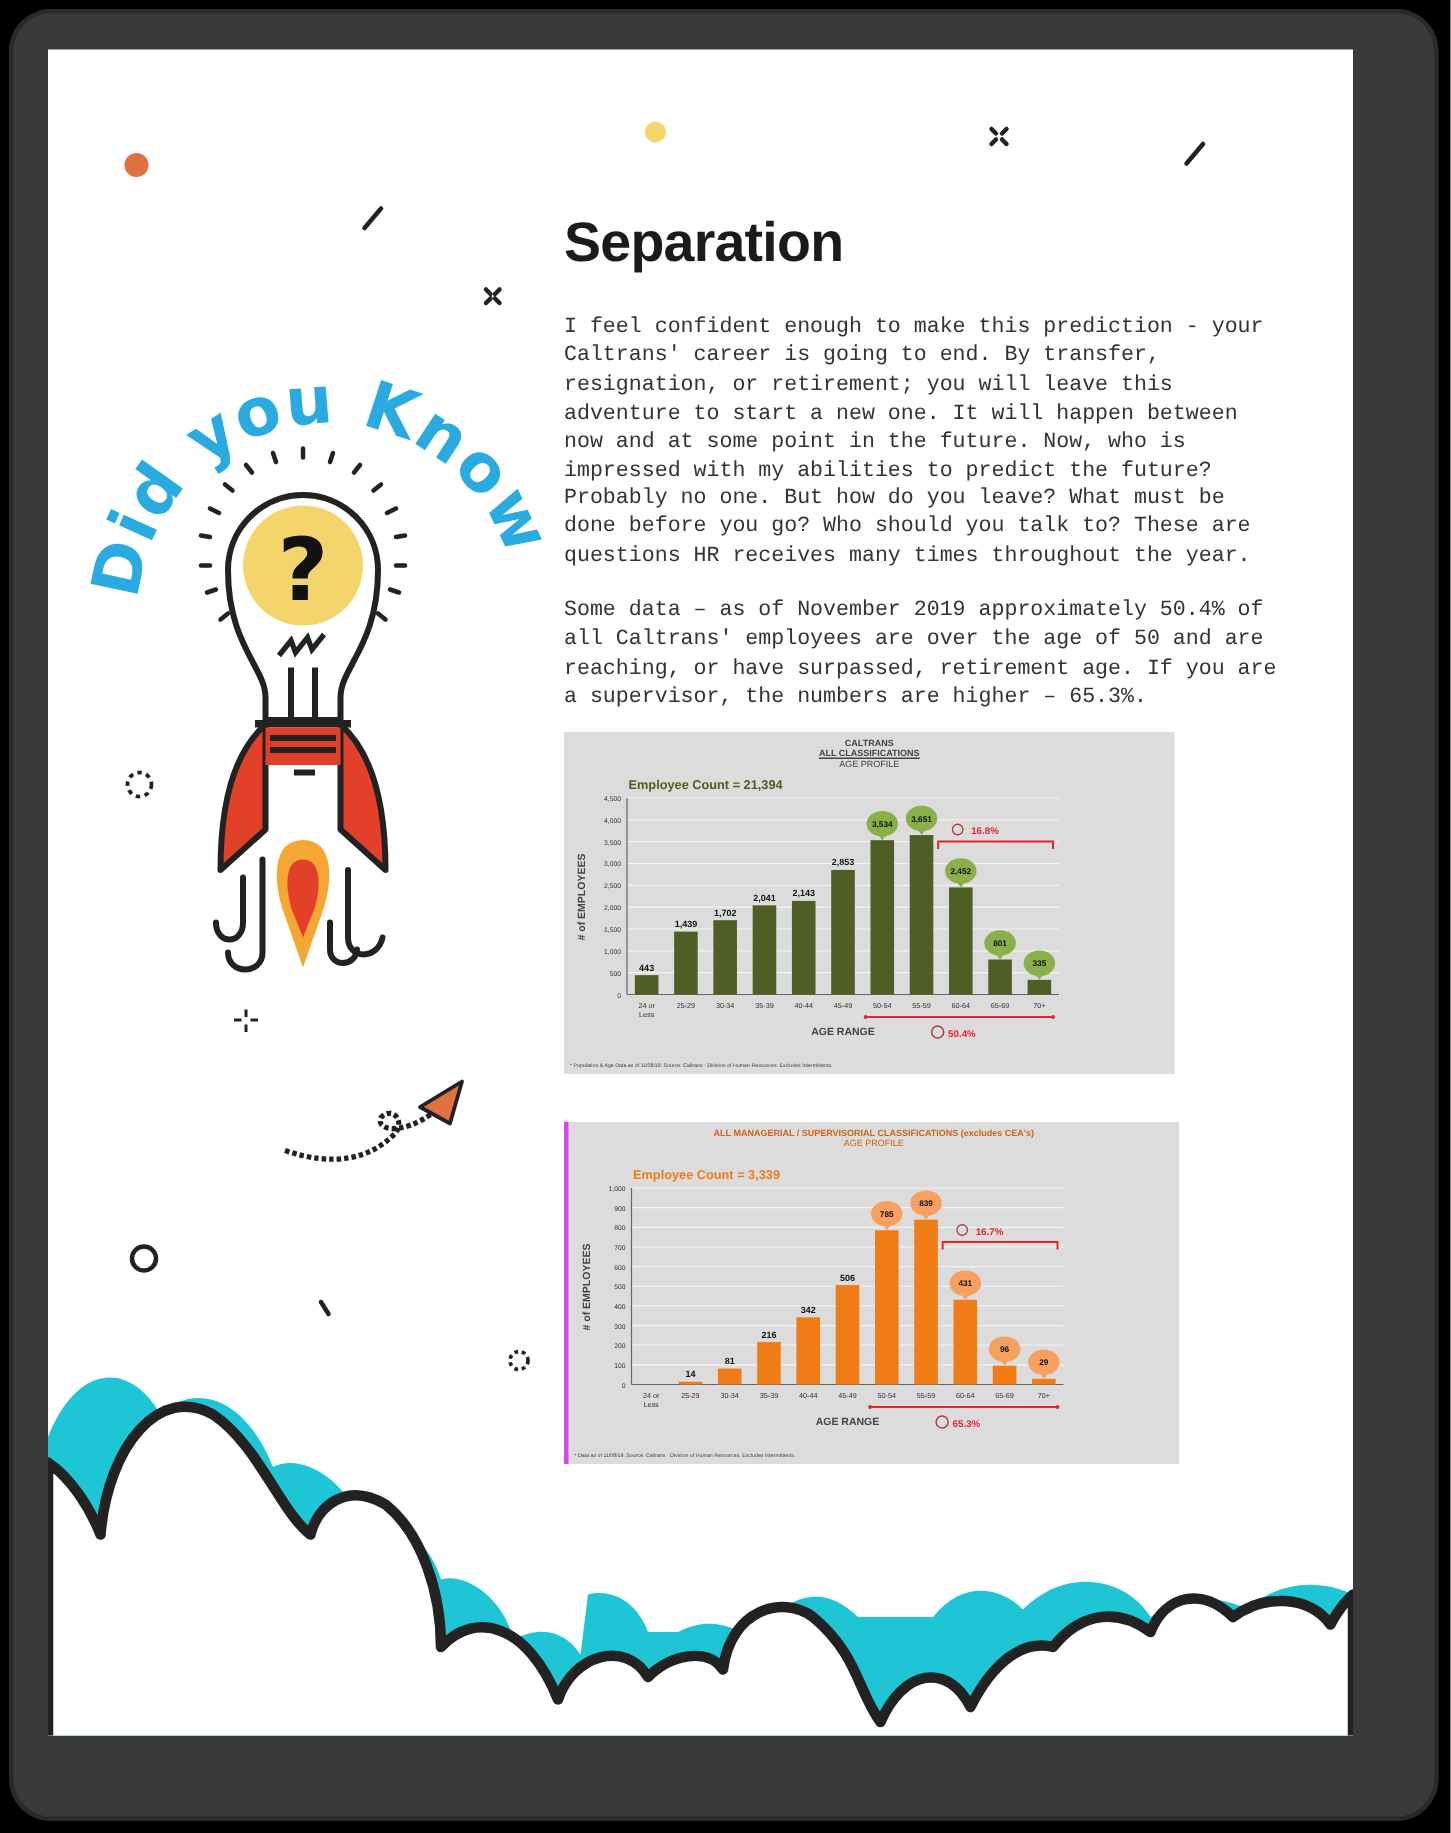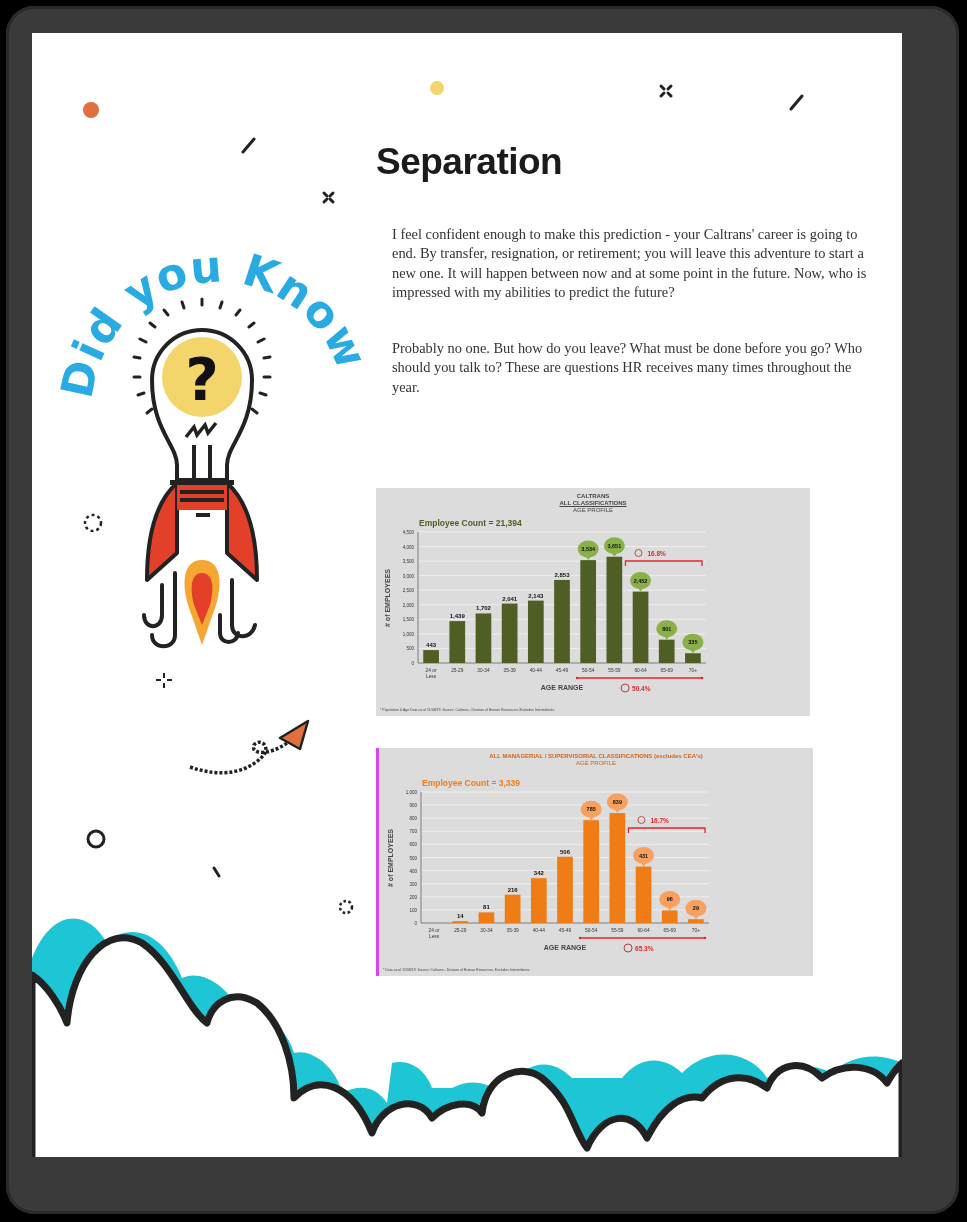--- a/index.html
+++ b/index.html
@@ -1,22 +1,22 @@
 <!DOCTYPE html>
 <html><head>
 <meta charset="utf-8">
 <style>
   html, body { margin:0; padding:0; }
   body { width:967px; height:1222px; background:#000; position:relative; overflow:hidden; font-family:"Liberation Sans", sans-serif; }
   .frame { position:absolute; left:6px; top:6px; width:953px; height:1208px; background:#3a3a3a; border-radius:28px; box-shadow:0 0 0 3px #2a2a2a inset; }
   .page { position:absolute; left:32px; top:33px; width:870px; height:1124px; background:#fff; overflow:hidden; }
   .abs { position:absolute; }
   .title { position:absolute; left:344px; top:108px; font-family:Liberation Sans, sans-serif; font-weight:bold; font-size:37px; color:#1b1b1b; letter-spacing:-0.5px; margin:0; }
-  .para { position:absolute; left:344px; width:480px; font-family:Liberation Serif, serif; font-size:14.4px; line-height:19.3px; color:#333; margin:16px; }
-  .chart { position:absolute; left:344px; width:407px; height:228px; background:#dcdcdc; font-family:"Liberation Sans", sans-serif;padding-left:27px; }
+  .para { position:absolute; left:344px; width:480px; font-family:Liberation Mono, monospace; font-size:14.4px; line-height:19.3px; color:#333; margin:0; }
+  .chart { position:absolute; left:344px; width:407px; height:228px; background:#dcdcdc; font-family:"Liberation Sans", sans-serif; }
   .chart svg { position:absolute; left:0; top:0; }
   .ctitle { position:absolute; left:0; width:100%; text-align:center; font-size:6px; font-weight:bold; color:#444; line-height:7px; }
   .ccount { position:absolute; left:43px; top:30px; font-size:8.5px; font-weight:bold; }
   .foot { position:absolute; left:4px; bottom:4px; font-size:3.5px; color:#444; }
 </style>
 </head>
 <body>
 
 <div class="frame"></div>
 
@@ -102,20 +102,21 @@
       <path d="M53,278 L53,340 C53,355 30,355 30,340"></path>
       <path d="M40,290 L40,320 C40,335 22,335 22,320"></path>
       <path d="M110,285 L110,330 C110,345 130,345 133,330"></path>
       <path d="M98,320 L98,338 C98,350 115,350 116,338"></path>
     </g>
   </svg>
 
   <h1 class="title">Separation</h1>
   <p class="para" style="top:176px">I feel confident enough to make this prediction - your Caltrans' career is going to end.  By transfer, resignation, or retirement; you will leave this adventure to start a new one.  It will happen between now and at some point in the future.  Now, who is impressed with my abilities to predict the future?</p>
   <p class="para" style="top:290px">Probably no one.  But how do you leave?  What must be done before you go?  Who should you talk to?  These are questions HR receives many times throughout the year.</p>
+  <p class="para" style="top:365px">Some data – as of November 2019 approximately 50.4% of all Caltrans' employees are over the age of 50 and are reaching, or have surpassed, retirement age.  If you are a supervisor, the numbers are higher – 65.3%.</p>
 
   <div class="chart" id="chart1" style="top:455px">
     <div class="ctitle" style="top:5px">CALTRANS</div>
     <div class="ctitle" style="top:12px;text-decoration:underline">ALL CLASSIFICATIONS</div>
     <div class="ctitle" style="top:19px;font-weight:normal">AGE PROFILE</div>
     <div class="ccount" style="color:#4e5e24">Employee Count = 21,394</div>
     <svg class="plot" width="339" height="228">
         <line x1="42" x2="330" y1="175" y2="175" stroke="#666" stroke-width="0.8"></line>
         <text x="38" y="177" font-size="4.5" text-anchor="end" fill="#333" font-family="Liberation Sans, sans-serif">0</text>
         <line x1="42" x2="330" y1="160.44444444444446" y2="160.44444444444446" stroke="#f2f2f2" stroke-width="0.8"></line>

